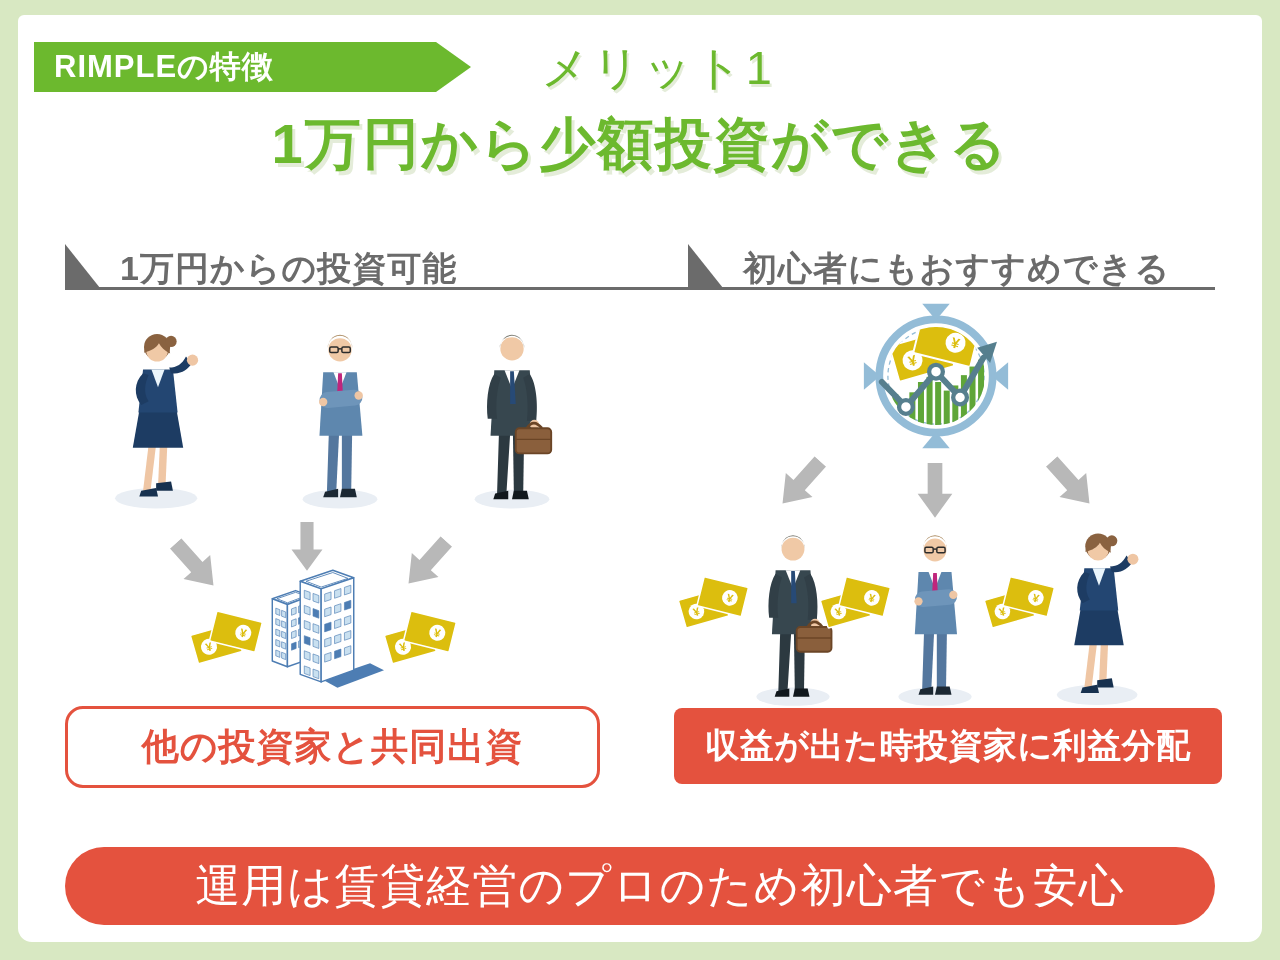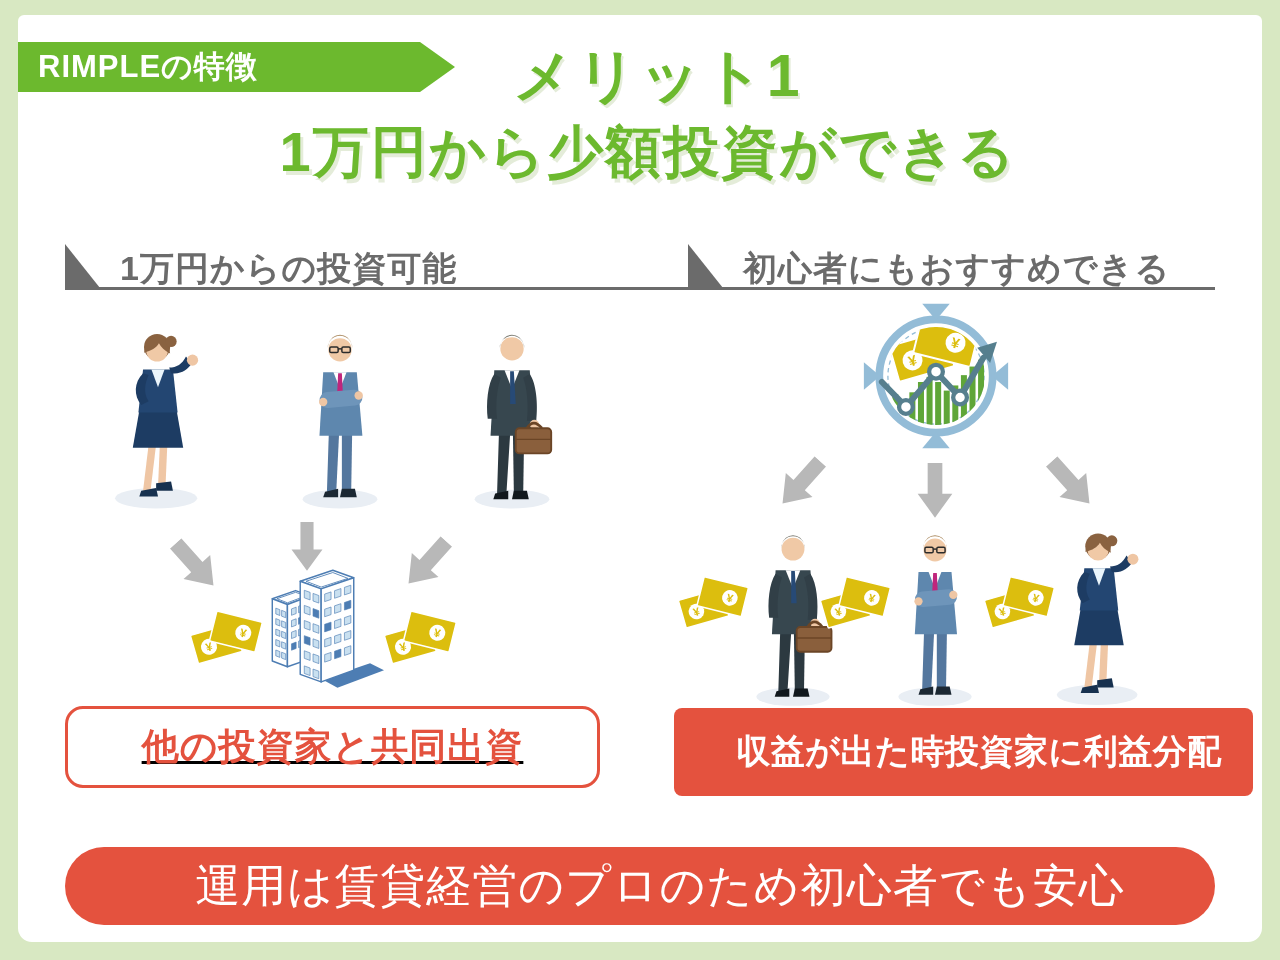--- a/index.html
+++ b/index.html
@@ -1,43 +1,43 @@
 <!DOCTYPE html>
 <html style="--c-frame: #d8e8c2; --c-brand: #6cb92e; --c-heading: #6b6b6b; --c-arrow: #b8b8b8; --c-accent: #e4523e; --c-money: #dcbe0e; --c-building: #4d7db3; --c-ring: #93bcd7; --c-chart: #5fa638;"><head>
 <meta charset="utf-8">
 <style>
   html,body{margin:0;padding:0;}
   body{font-family:"Liberation Sans","DejaVu Sans",sans-serif;}
   .frame{position:relative;width:1280px;height:960px;background:var(--c-frame,#d8e8c2);overflow:hidden;}
   .canvas{position:absolute;left:18px;top:15px;width:1244px;height:927px;background:#fff;border-radius:6px 6px 14px 14px;}
   .abs{position:absolute;}
   
-  .ribbon{left:0;top:27px;width:437px;height:50px;background:var(--c-brand,#6cb92e);
+  .ribbon{left:16px;top:27px;width:437px;height:50px;background:var(--c-brand,#6cb92e);
     clip-path:polygon(0 0,calc(100% - 35px) 0,100% 50%,calc(100% - 35px) 100%,0 100%);
     display:flex;align-items:center;padding-left:20px;box-sizing:border-box;}
   .ribbon span{color:#fff;font-size:31px;font-weight:800;letter-spacing:1px;}
   .merit{left:450px;top:22px;width:380px;text-align:center;color:var(--c-brand,#6cb92e);
-    font-size:59px;font-weight:700;letter-spacing:3px;text-shadow:2px 3px 0 rgba(108,150,46,.18);}
-  .title{left:0;top:92px;width:100%;margin:8px;text-align:center;color:var(--c-brand,#6cb92e);
+    font-size:47px;font-weight:400;letter-spacing:3px;text-shadow:2px 3px 0 rgba(108,150,46,.18);}
+  .title{left:0;top:92px;width:100%;margin:0;text-align:center;color:var(--c-brand,#6cb92e);
     font-size:56px;font-weight:800;letter-spacing:2px;text-shadow:3px 4px 0 rgba(108,150,46,.18);}
   
   .colhead{top:226px;height:47px;display:flex;align-items:flex-end;gap:20px;}
   .tri{width:35px;height:44px;background:var(--c-heading,#6b6b6b);
     clip-path:polygon(0 0,0 100%,100% 100%);}
   .colhead-text{color:var(--c-heading,#6b6b6b);font-size:34px;font-weight:800;line-height:1;padding-bottom:3px;letter-spacing:1px;}
   .headrule{left:47px;top:272px;width:1150px;height:3px;background:var(--c-heading,#6b6b6b);}
   
   .scene{left:0;top:0;pointer-events:none;}
   .yen{font:800 19px "Liberation Sans","DejaVu Sans",sans-serif;fill:var(--c-money,#dcbe0e);text-anchor:middle;}
   
   .cap-outline{left:47px;top:691px;width:535px;height:82px;box-sizing:border-box;background:#fff;
-    border:3px solid var(--c-accent,#e4523e);border-radius:18px;display:flex;align-items:center;justify-content:center;text-decoration:underline;}
+    border:3px solid var(--c-accent,#e4523e);border-radius:18px;display:flex;align-items:center;justify-content:center;}
   .cap-outline span{color:var(--c-accent,#e4523e);font-size:37px;font-weight:800;letter-spacing:1px;}
-  .cap-filled{left:656px;top:693px;width:548px;height:88px;background:var(--c-accent,#e4523e);
-    border-radius:8px;display:flex;align-items:center;justify-content:center;padding-left:31px;}
+  .cap-filled{left:656px;top:693px;width:548px;height:76px;background:var(--c-accent,#e4523e);
+    border-radius:8px;display:flex;align-items:center;justify-content:center;}
   .cap-filled span{color:#fff;font-size:34px;font-weight:800;letter-spacing:0.5px;}
   .banner{left:47px;top:832px;width:1150px;height:78px;background:var(--c-accent,#e4523e);
     border-radius:40px;display:flex;align-items:center;justify-content:center;}
   .banner span{color:#fff;font-size:45px;font-weight:400;letter-spacing:1px;margin-left:40px;}
 </style>
 </head>
 <body>
 
 <div class="frame">
   <div class="canvas">

